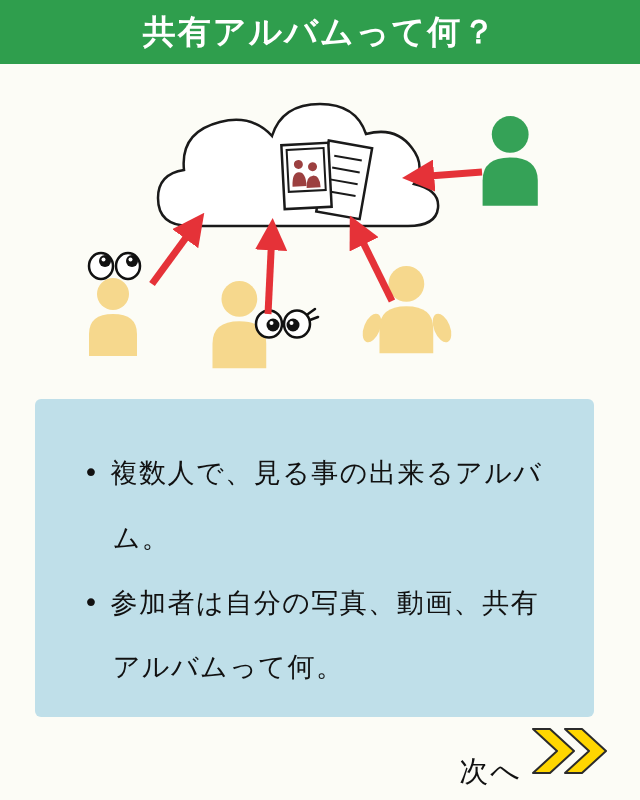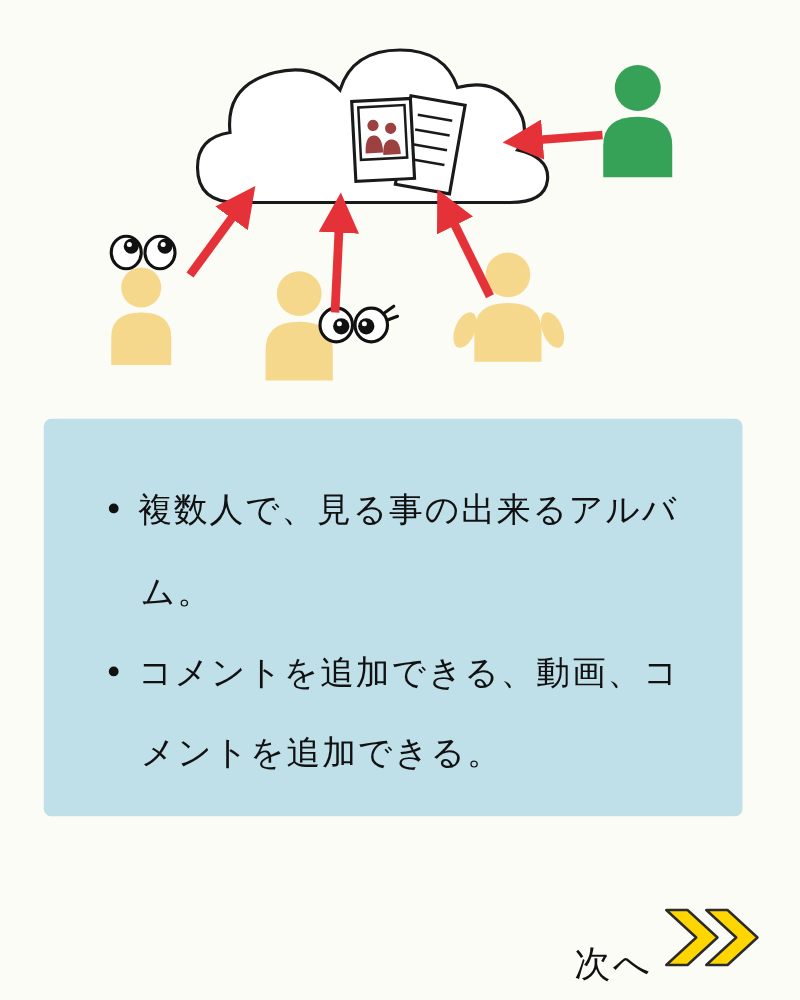--- a/index.html
+++ b/index.html
@@ -74,20 +74,23 @@
     font-size: 29px;
     letter-spacing: 2px;
     margin-top: 40px;
   }
 </style>
 </head>
 <body>
 
 <div class="page">
 
+  <header class="header">
+    <h1>共有アルバムって何？</h1>
+  </header>
 
   <div class="illustration">
     <svg width="640" height="330" viewBox="0 0 640 330" xmlns="http://www.w3.org/2000/svg">
       <defs>
         <marker id="arrowhead" markerWidth="4.6" markerHeight="4.6" refX="2.6" refY="2.3" orient="auto">
           <path d="M0,0 L4.6,2.3 L0,4.6 Z" fill="#e53238"></path>
         </marker>
         <symbol id="person" viewBox="0 0 56 78" overflow="visible">
           <circle cx="28" cy="16" r="16"></circle>
           <path d="M4,78 L4,56 Q4,36 28,36 Q52,36 52,56 L52,78 Z"></path>
@@ -151,21 +154,21 @@
       <line x1="152" y1="218" x2="196" y2="158" stroke="#e53238" stroke-width="7" marker-end="url(#arrowhead)"></line>
       <line x1="268" y1="248" x2="272" y2="166" stroke="#e53238" stroke-width="7" marker-end="url(#arrowhead)"></line>
       <line x1="392" y1="235" x2="356" y2="162" stroke="#e53238" stroke-width="7" marker-end="url(#arrowhead)"></line>
       <line x1="482" y1="106" x2="416" y2="111" stroke="#e53238" stroke-width="7" marker-end="url(#arrowhead)"></line>
     </svg>
   </div>
 
   <div class="info-box">
     <ul>
       <li>複数人で、見る事の出来るアルバム。</li>
-      <li>コメントを追加できる、動画、コメントを追加できる。</li>
+      <li>参加者は自分の写真、動画、共有アルバムって何。</li>
     </ul>
   </div>
 
   <div class="footer">
     <button class="next-button">
       <span class="next-label">次へ</span>
       <span>
         <svg width="80" height="50" viewBox="0 0 80 50" xmlns="http://www.w3.org/2000/svg">
           <path d="M3,3 L20,3 L44,25 L20,47 L3,47 L27,25 Z" fill="#ffd600" stroke="#2b2b2b" stroke-width="2" stroke-linejoin="round"></path>
           <path d="M35,3 L52,3 L76,25 L52,47 L35,47 L59,25 Z" fill="#ffd600" stroke="#2b2b2b" stroke-width="2" stroke-linejoin="round"></path>

